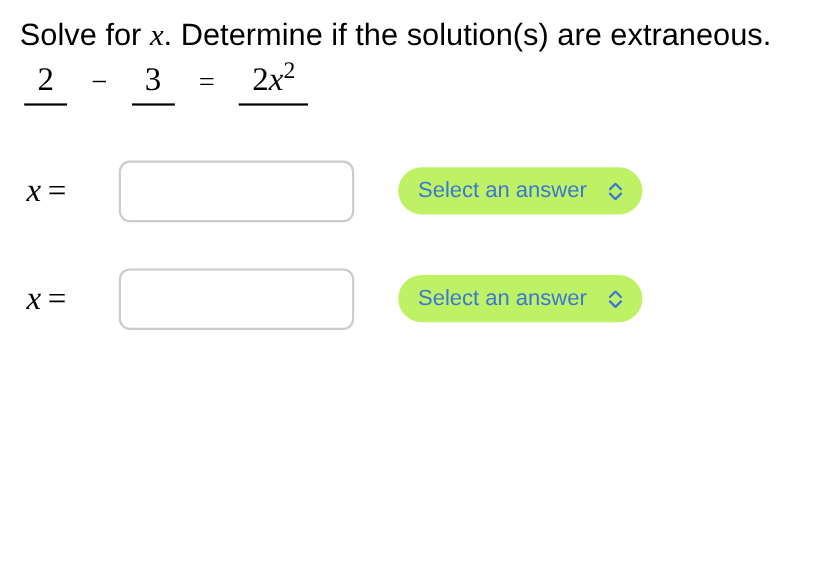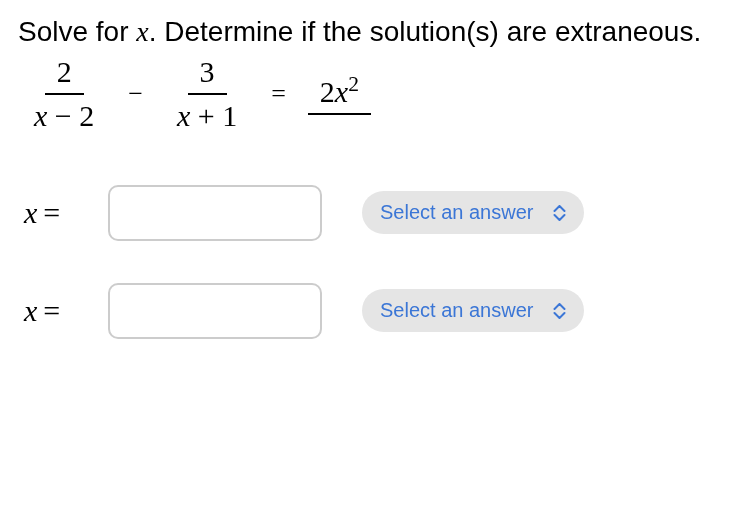--- a/index.html
+++ b/index.html
@@ -80,21 +80,21 @@
       border: 2px solid #ccc;
       border-radius: 10px;
       font-size: 22px;
       padding: 0 12px;
       background: white;
     }
     .select-answer {
       display: inline-flex;
       align-items: center;
       gap: 20px;
-      background: #e5e5e5;
+      background: #bef264;
       border: none;
       border-radius: 22px;
       padding: 10px 18px;
       font-size: 20px;
       color: #3b76d6;
       cursor: pointer;
       margin-left: 20px;
     }
     .chevrons {
       display: inline-flex;
@@ -110,36 +110,26 @@
 </head>
 <body>
 
 <div class="instructions">
   <span>Solve for </span><span class="var-x">x</span><span>. Determine if the solution(s) are extraneous.</span>
 </div>
 
 <div class="equation">
   <span class="frac">
     <span class="num">2</span>
-    <span class="den">
-      <span class="var-x">x</span>
-      <span>−</span>
-      <span>2</span>
-    </span>
   </span>
 
   <span class="op">−</span>
 
   <span class="frac">
     <span class="num">3</span>
-    <span class="den">
-      <span class="var-x">x</span>
-      <span>+</span>
-      <span>1</span>
-    </span>
   </span>
 
   <span class="op">=</span>
 
   <span class="frac">
     <span class="num">
       <span>2</span><span class="var-x">x</span><span class="sup">2</span>
     </span>
   </span>
 </div>

